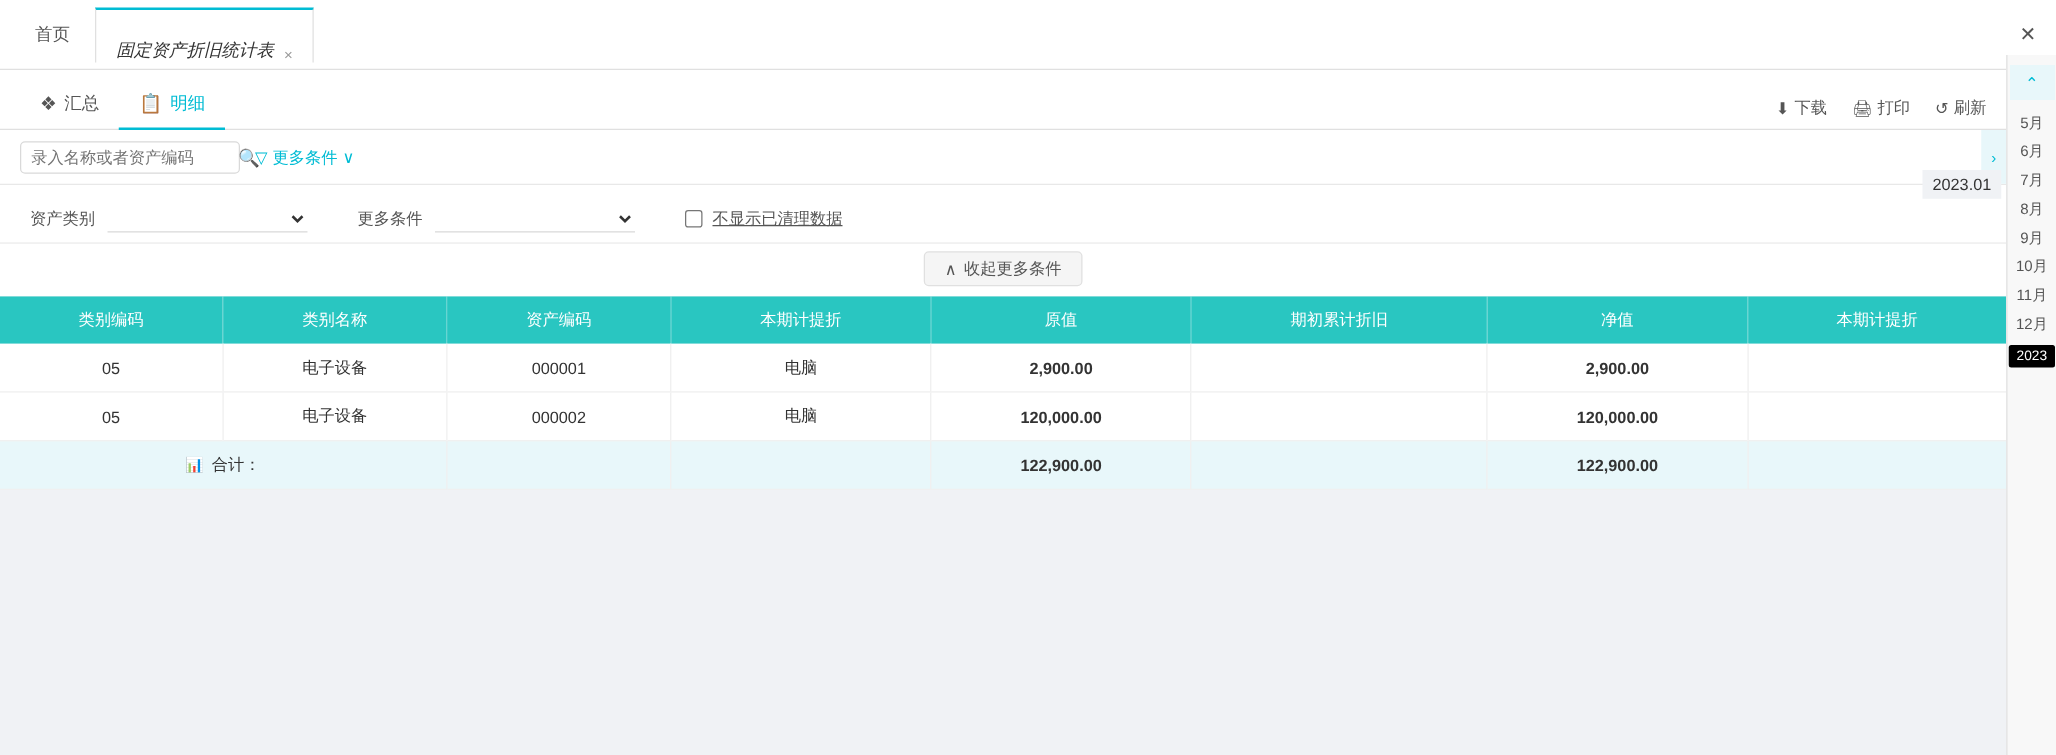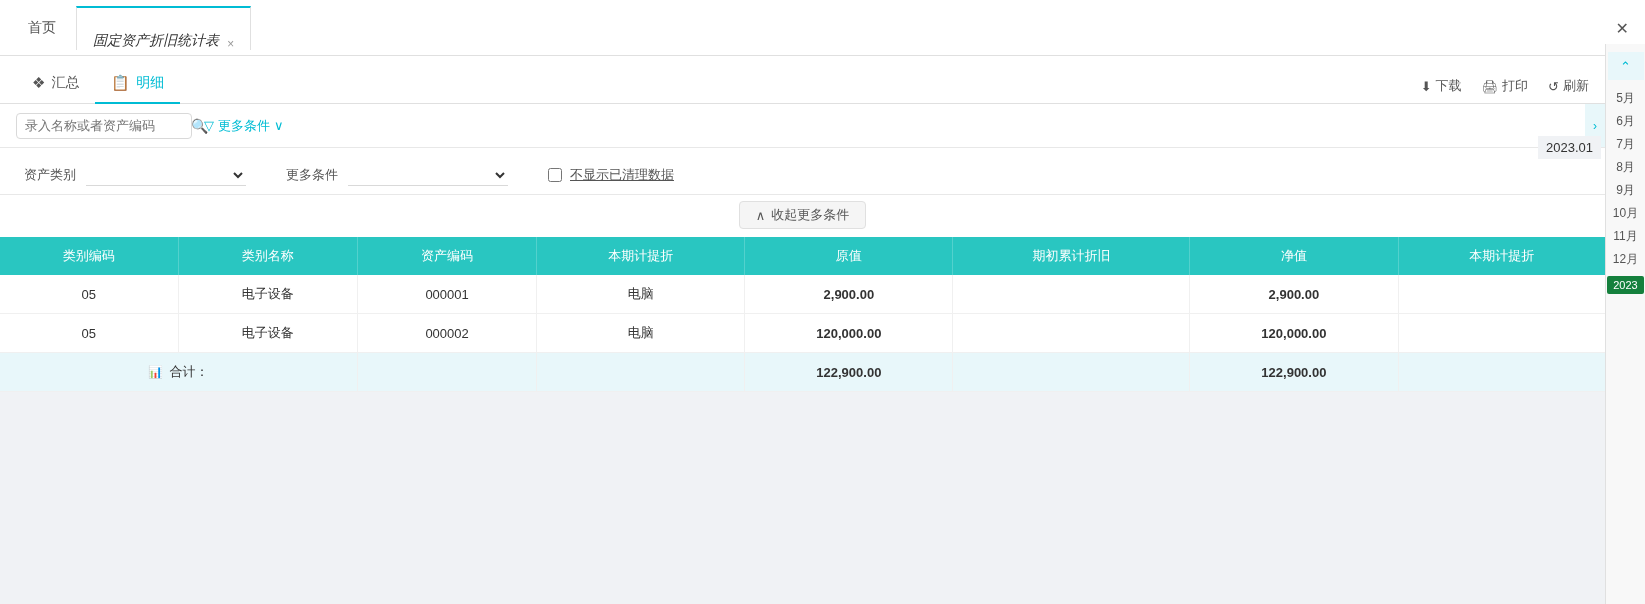--- a/index.html
+++ b/index.html
@@ -352,21 +352,21 @@
     }
     .side-month {
       color: #555;
       font-size: 12px;
       cursor: pointer;
       padding: 2px 4px;
       text-align: center;
       white-space: nowrap;
     }
     .side-year-badge {
-      background: #15803d;
+      background: #000000;
       color: #fff;
       font-size: 11px;
       padding: 3px 6px;
       border-radius: 2px;
       margin-top: 4px;
       cursor: pointer;
     }
     .date-display {
       position: absolute;
       right: 44px;

